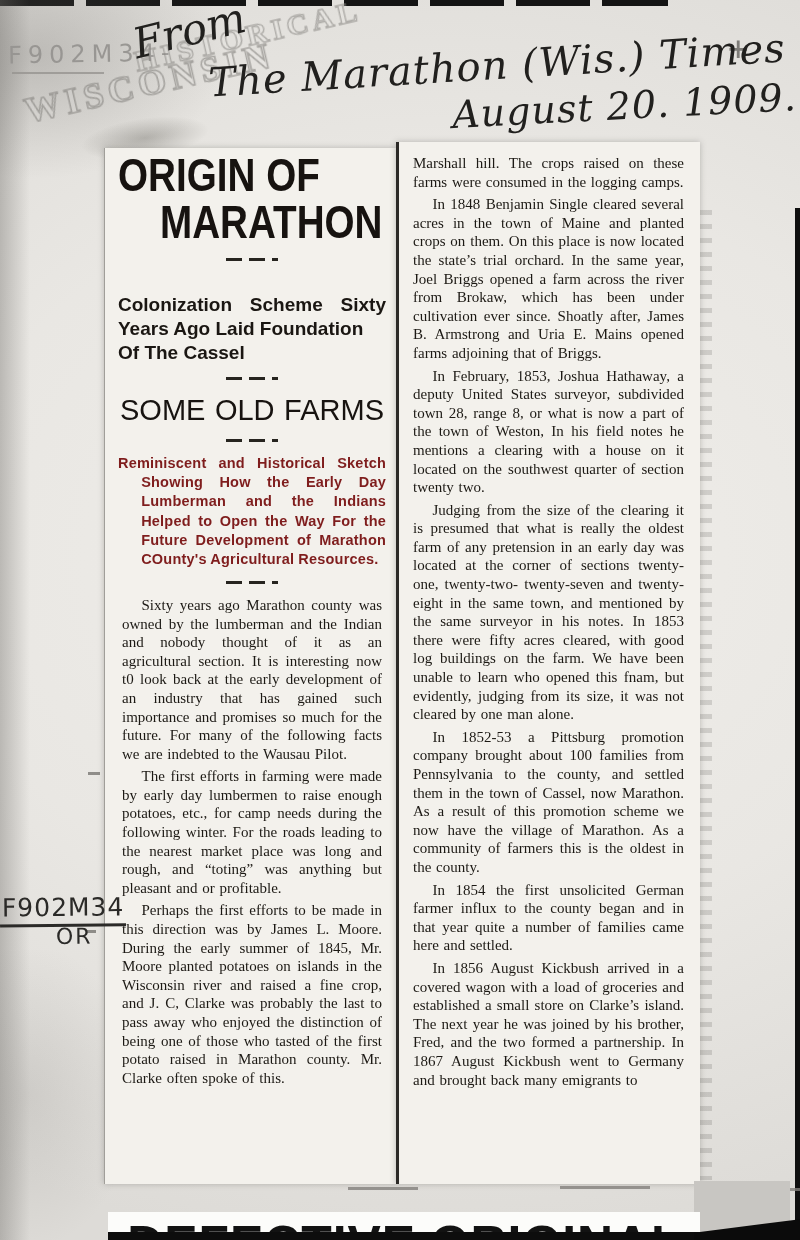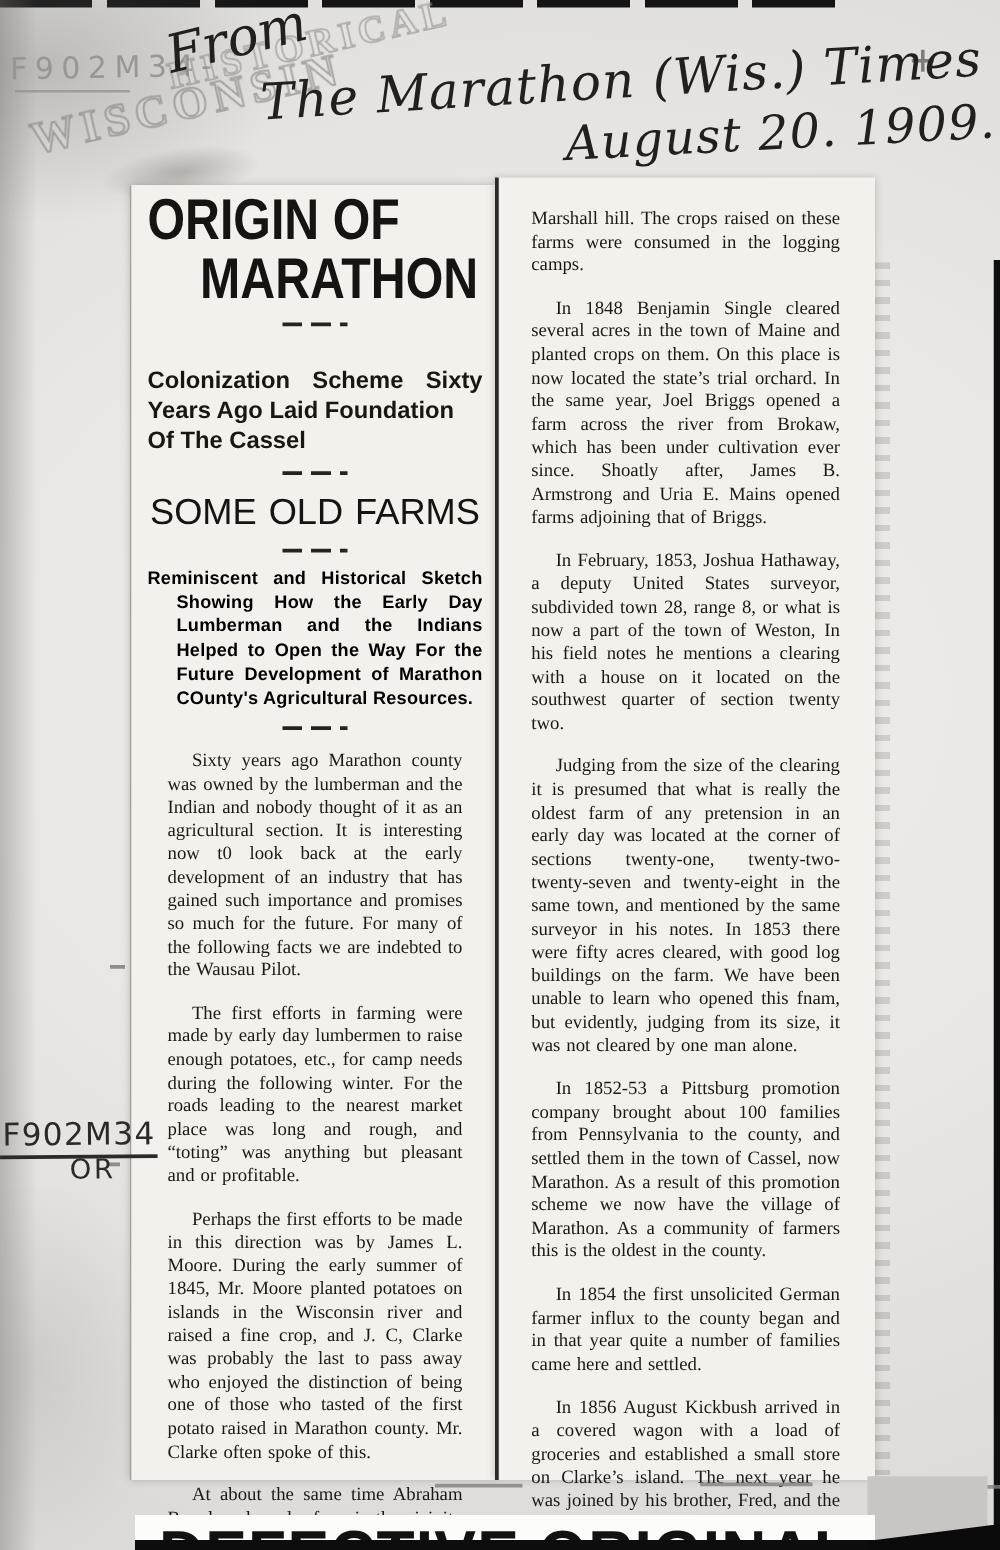--- a/index.html
+++ b/index.html
@@ -66,24 +66,24 @@
   .hl2{font-size:46px;line-height:1.02;text-align:right;padding-right:4px;}
   .divider{width:52px;height:3px;margin:12px auto 12px auto;
     background:repeating-linear-gradient(90deg,#26241f 0 16px, rgba(38,36,31,0) 16px 23px);}
   .subhead{font-family:"Liberation Sans",sans-serif;font-weight:bold;font-size:19px;
     line-height:1.27;color:#1a1612;margin-top:32px;}
   .spread{text-align:justify;text-align-last:justify;}
   .ctr{text-align:left;}
   .crosshead{font-family:"Liberation Sans",sans-serif;font-weight:normal;font-size:29px;
     color:#171310;padding:2px 2px 0 2px;}
   .lede{font-family:"Liberation Sans",sans-serif;font-weight:bold;font-size:14.5px;
-    line-height:1.32;text-align:justify;color:#000000;padding-left:1.6em;text-indent:-1.6em;
+    line-height:1.32;text-align:justify;color:#7f1d1d;padding-left:1.6em;text-indent:-1.6em;
     letter-spacing:.2px;}
   
-  .bodytext p{margin:16px;font-size:15px;line-height:18.6px;text-align:justify;
+  .bodytext p{margin:4px;font-size:15px;line-height:18.6px;text-align:justify;
     text-indent:1.3em;word-spacing:1px;color:#1c1914;}
   .bodytext p.noindent{text-indent:0;}
   
   .call-block{left:0px;top:893px;width:104px;text-align:center;
     font-family:"DejaVu Sans",sans-serif;color:#2b2a28;transform:rotate(-.5deg);}
   .call-num{font-size:25px;letter-spacing:1px;border-bottom:3px solid #2b2a28;padding:0 2px 2px 2px;}
   .call-suffix{font-size:22px;letter-spacing:2px;margin-top:2px;margin-left:44px;}
   
   .tear-dash{height:3px;background:rgba(130,128,124,.8);}
   .td1{left:348px;top:1187px;width:70px;}
@@ -142,21 +142,20 @@
     </div>
     <div class="divider"></div>
     <div class="crosshead spread">SOME OLD FARMS</div>
     <div class="divider"></div>
     <div class="lede">Reminiscent and Historical Sketch Showing How the Early Day Lumberman and the Indians Helped to Open the Way For the Future Development of Marathon COunty's Agricultural Resources.</div>
     <div class="divider"></div>
     <div class="bodytext">
       <p>Sixty years ago Marathon county was owned by the lumberman and the Indian and nobody thought of it as an agricultural section.  It is interesting now t0 look back at the early development of an industry that has gained such importance and promises so much for the future.  For many of the following facts we are indebted to the Wausau Pilot.</p>
       <p>The first efforts in farming were made by early day lumbermen to raise enough potatoes, etc., for camp needs during the following winter.  For the roads leading to the nearest market place was long and rough, and “toting” was anything but pleasant and or profitable.</p>
       <p>Perhaps the first efforts to be made in this direction was by James L. Moore.  During the early summer of 1845, Mr. Moore planted potatoes on islands in the Wisconsin river and raised a fine crop, and J. C, Clarke was probably the last to pass away who enjoyed the distinction of being one of those who tasted of the first potato raised in Marathon county.  Mr. Clarke often spoke of this.</p>
-      <p>At about the same time Abraham Brawley cleared a farm in the vicinity of where the St. Paul depot now stands, and Philip Marshall opened one on</p>
     </div>
   </div>
 
   <div class="abs col col-right">
     <div class="bodytext">
       <p class="noindent">Marshall hill.  The crops raised on these farms were consumed in the logging camps.</p>
       <p>In 1848 Benjamin Single cleared several acres in the town of Maine and planted crops on them.  On this place is now located the state’s trial orchard. In the same year, Joel Briggs opened a farm across the river from Brokaw, which has been under cultivation ever since.  Shoatly after, James B. Armstrong and Uria E. Mains opened farms adjoining that of Briggs.</p>
       <p>In February, 1853, Joshua Hathaway, a deputy United States surveyor, subdivided town 28, range 8, or what is now a part of the town of Weston, In his field notes he mentions a clearing with a house on it located on the southwest quarter of section twenty two.</p>
       <p>Judging from the size of the clearing it is presumed that what is really the oldest farm of any pretension in an early day was located at the corner of sections twenty-one, twenty-two- twenty-seven and twenty-eight in the same town, and mentioned by the same surveyor in his notes.  In 1853 there were fifty acres cleared, with good log buildings on the farm.  We have been unable to learn who opened this fnam, but evidently, judging from its size, it was not cleared by one man alone.</p>
       <p>In 1852-53 a Pittsburg promotion company brought about 100 families from Pennsylvania to the county, and settled them in the town of Cassel, now Marathon.  As a result of this promotion scheme we now have the village of Marathon.  As a community of farmers this is the oldest in the county.</p>

